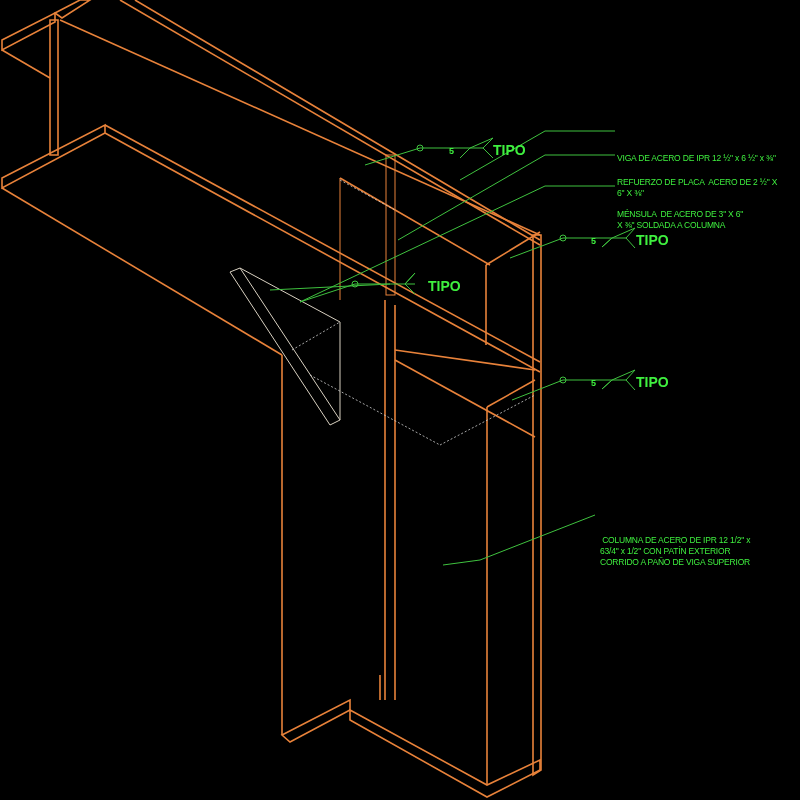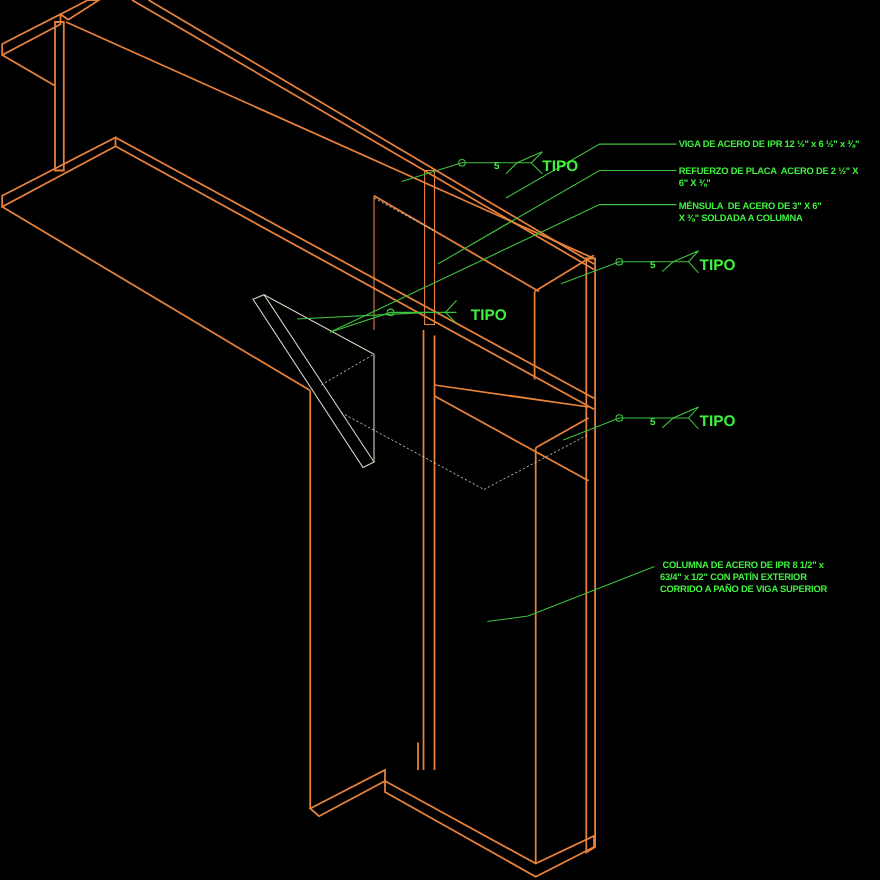--- a/index.html
+++ b/index.html
@@ -3,21 +3,21 @@
 <meta charset="utf-8">
 <style>
   html, body { margin:0; padding:0; background:#000; }
   body { width:800px; height:800px; overflow:hidden; position:relative; font-family:"Liberation Sans", sans-serif; }
   svg { position:absolute; left:0; top:0; }
   .o { stroke:#e8823a; stroke-width:1.6; fill:none; }
   .ot { stroke:#e8823a; stroke-width:1; fill:none; }
   .g { stroke:#3fc23f; stroke-width:1; fill:none; }
   .gw { stroke:#cfcfcf; stroke-width:0.8; fill:none; stroke-dasharray:2 2; }
   .w { stroke:#d8d0c0; stroke-width:1; fill:none; }
-  .label { position:absolute; color:#3ff03f; font-size:8.5px; font-weight:bold; line-height:11px; white-space:pre; letter-spacing:-0.2px; }
+  .label { position:absolute; color:#3ff03f; font-size:8.5px; font-weight:normal; line-height:11px; white-space:pre; letter-spacing:-0.2px;margin-top:27px; }
   .num { position:absolute; color:#3ff03f; font-size:9px; font-weight:bold; }
   .tipo { position:absolute; color:#3ff03f; font-size:14px; font-weight:bold; }
 </style>
 </head>
 <body>
 
 <svg width="800" height="800" viewBox="0 0 800 800">
   <defs>
     <pattern id="hatch" width="3" height="3" patternUnits="userSpaceOnUse" patternTransform="rotate(45)">
       <line x1="0" y1="0" x2="0" y2="3" stroke="#9aa8b8" stroke-width="1"></line>
@@ -101,21 +101,21 @@
     <polyline class="g" points="405,284 415,273 405,284 415,294"></polyline>
     <line class="g" x1="270" y1="290" x2="390" y2="284"></line>
   </g>
 </svg>
 
 <div class="label" style="left:617px;top:126px">VIGA DE ACERO DE IPR 12 ½" x 6 ½" x ⅜"</div>
 <div class="label" style="left:617px;top:150px">REFUERZO DE PLACA  ACERO DE 2 ½" X
 6" X ⅜"</div>
 <div class="label" style="left:617px;top:182px">MÉNSULA  DE ACERO DE 3" X 6"
 X ⅜" SOLDADA A COLUMNA</div>
-<div class="label" style="left:600px;top:508px"> COLUMNA DE ACERO DE IPR 8 1/2" x
+<div class="label" style="left:600px;top:508px"> COLUMNA DE ACERO DE IPR 12 1/2" x
 63/4" x 1/2" CON PATÍN EXTERIOR
 CORRIDO A PAÑO DE VIGA SUPERIOR</div>
 
 <div class="num" style="left:449px;top:146px">5</div>
 <div class="tipo" style="left:493px;top:142px">TIPO</div>
 <div class="num" style="left:591px;top:236px">5</div>
 <div class="tipo" style="left:636px;top:232px">TIPO</div>
 <div class="num" style="left:591px;top:378px">5</div>
 <div class="tipo" style="left:636px;top:374px">TIPO</div>
 <div class="tipo" style="left:428px;top:278px">TIPO</div>

